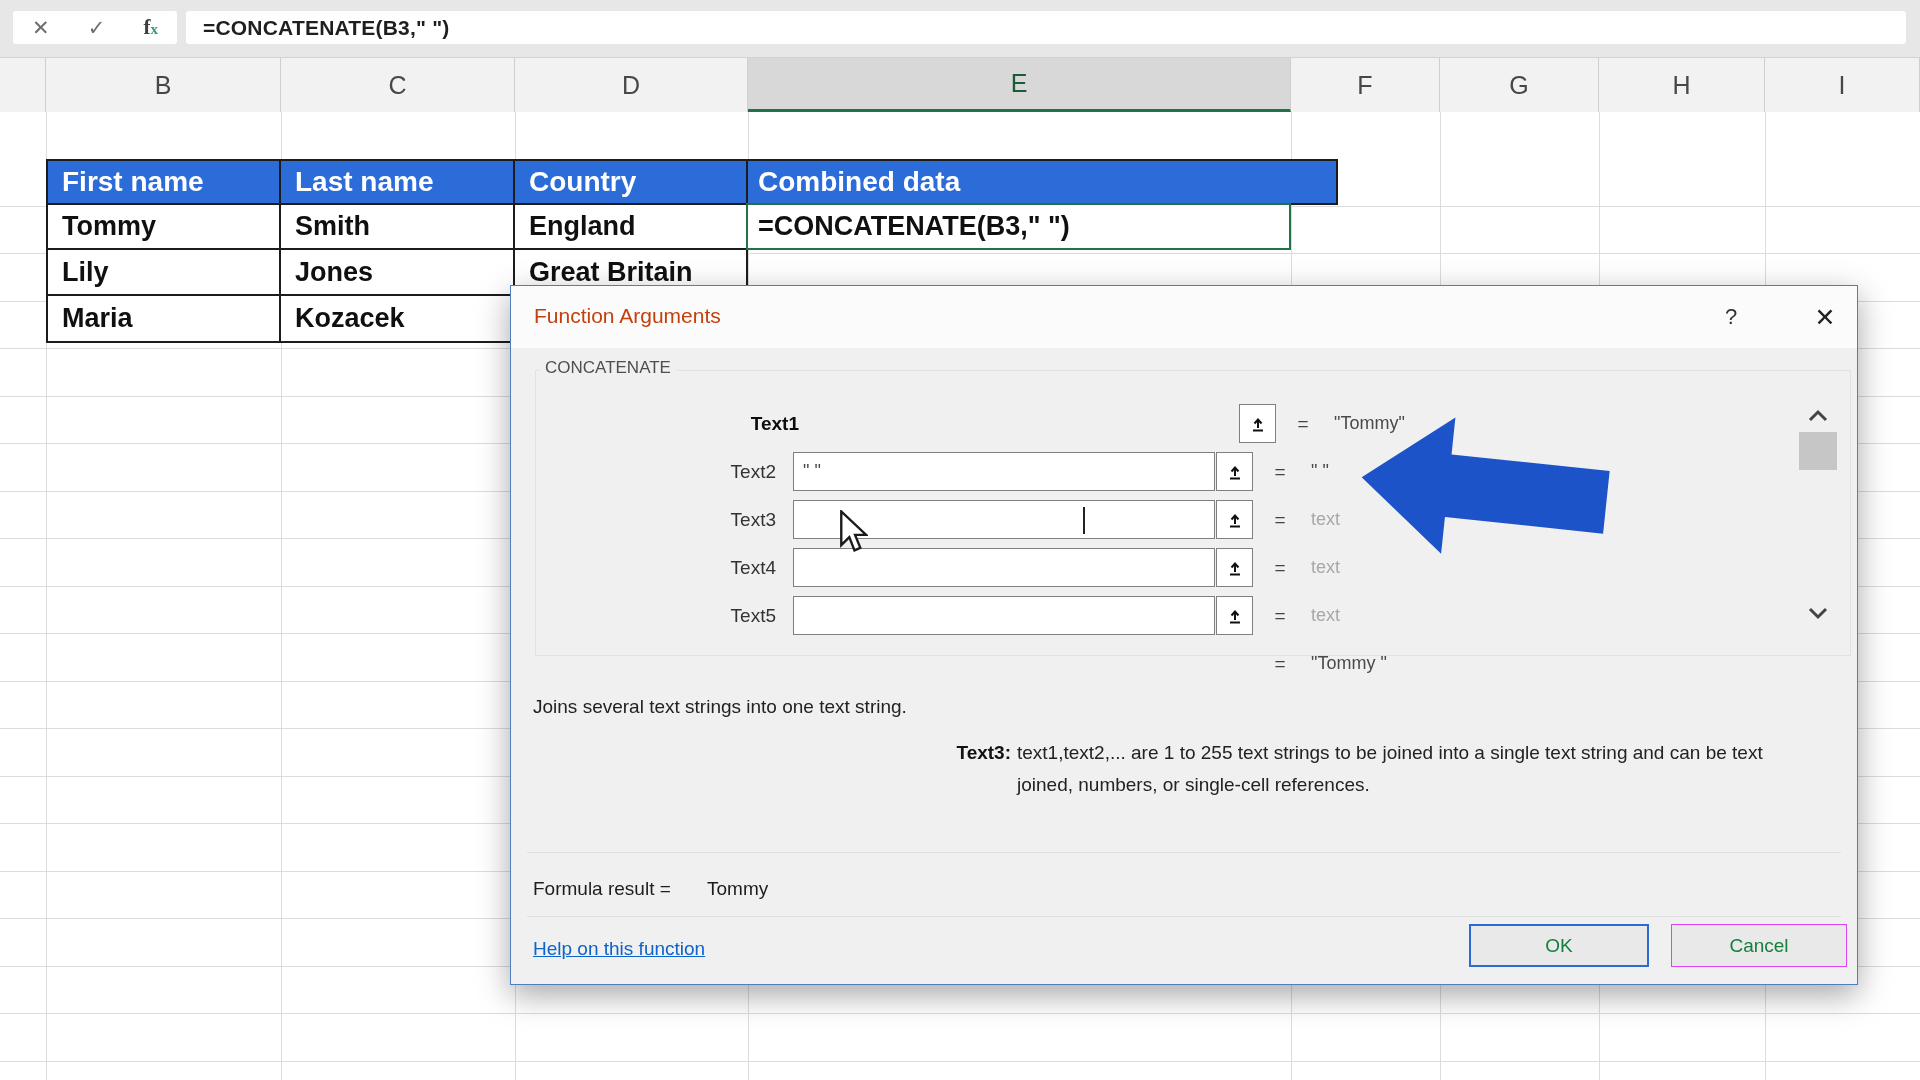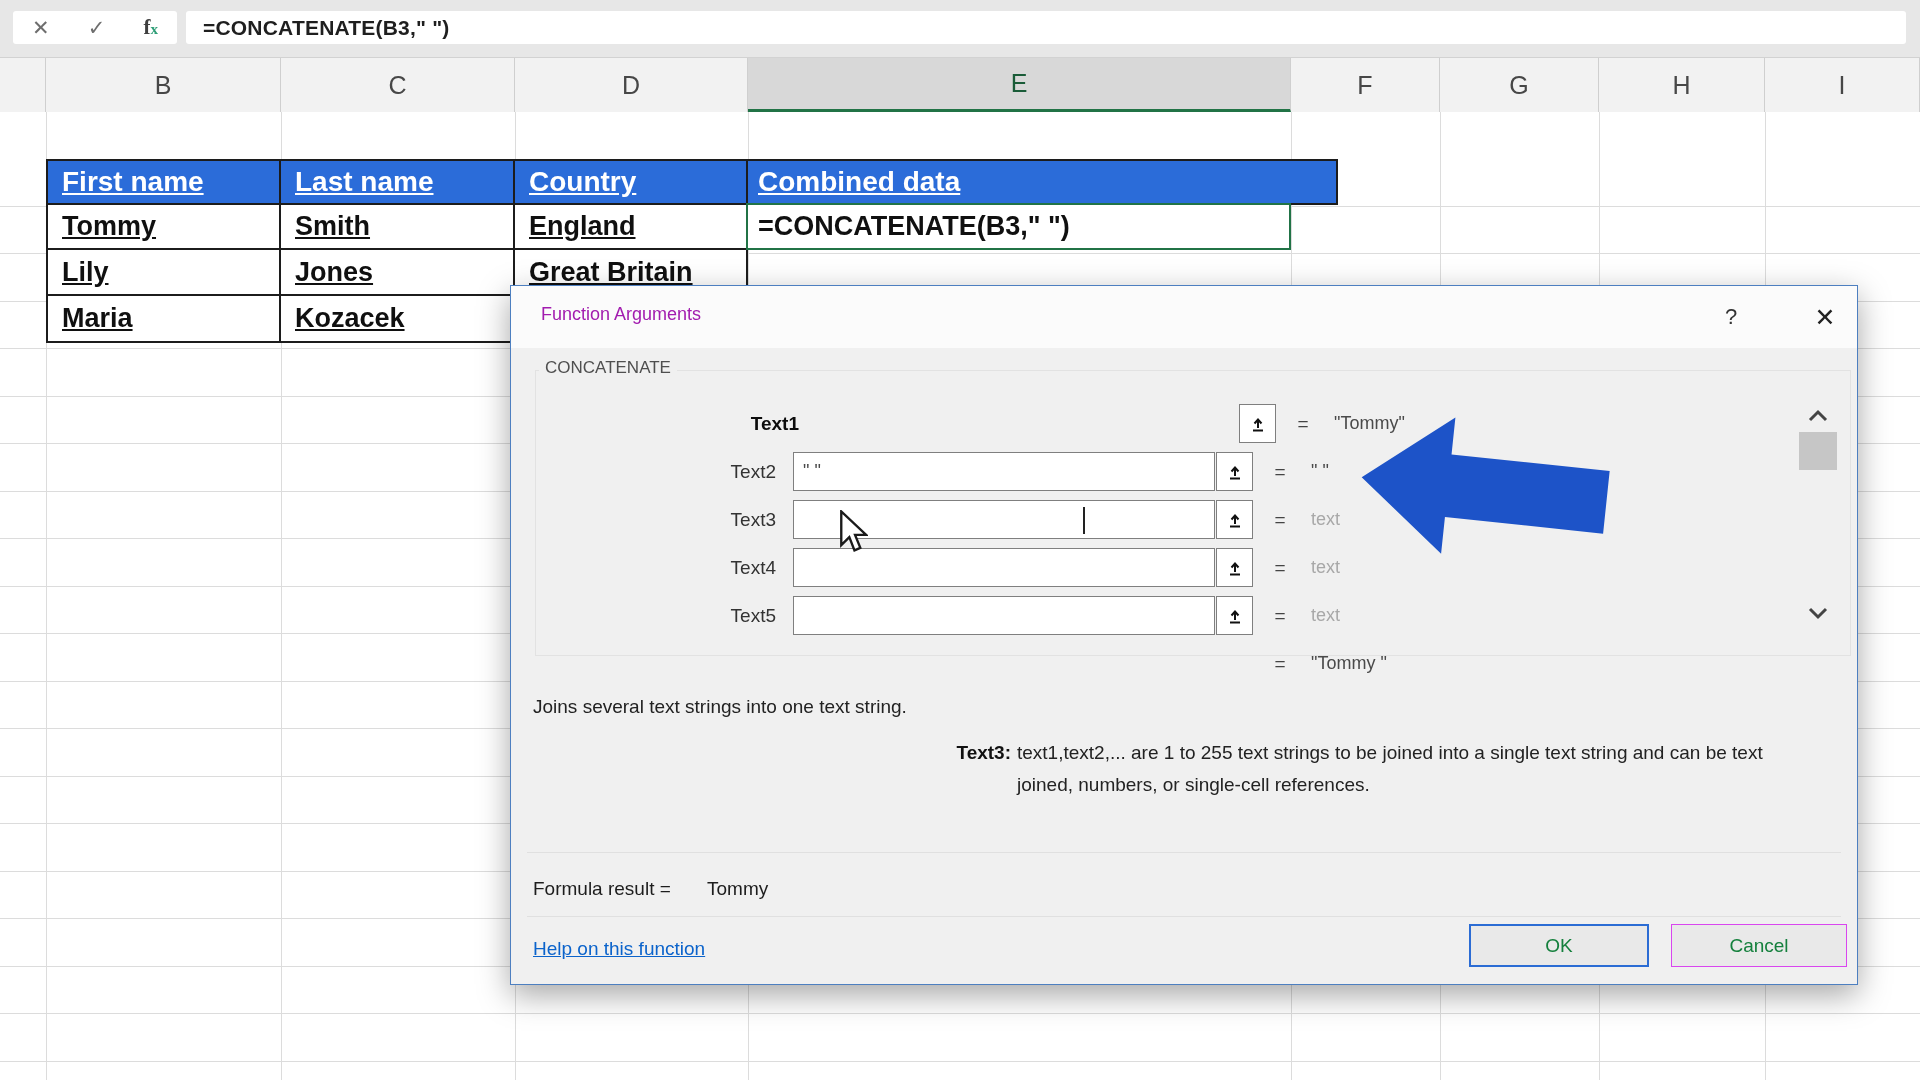--- a/index.html
+++ b/index.html
@@ -32,30 +32,30 @@
   .col-h-col{left:1599px;width:166px;}
   .col-i{left:1765px;width:155px;}
 
   
   .sheet{left:0;top:112px;width:1920px;height:968px;background:#fff;
          background-image:repeating-linear-gradient(to bottom, transparent 0px, transparent 46.5px, #dcdcdc 46.5px, #dcdcdc 47.5px);}
   .vline{position:absolute;top:0;width:1px;height:968px;background:#dcdcdc;}
 
   
   .cell{position:absolute;box-sizing:border-box;border:2px solid #1c1c1c;background:#fff;
-        display:flex;align-items:center;padding-left:14px;font-weight:bold;font-size:27px;color:#101010;text-decoration:underline;}
+        display:flex;align-items:center;padding-left:14px;font-weight:bold;font-size:27px;color:#101010;}
   .cell.head{background:#2b6cd9;color:#ffffff;font-size:28px;}
   .formula-cell{position:absolute;box-sizing:border-box;border:2px solid #217346;background:#fff;
         display:flex;align-items:center;padding-left:10px;font-weight:bold;font-size:27px;color:#101010;z-index:2;}
 
   
   .dialog{left:510px;top:285px;width:1346px;height:698px;background:#f0f0f0;
           border:1px solid #4d7fc0;box-shadow:0 10px 30px rgba(0,0,0,.35);z-index:10;}
   .dlg-titlebar{left:0;top:0;width:1346px;height:62px;background:#fbfbfb;}
-  .dlg-title{left:30px;top:18px;font-size:18px;color:#a21caf;}
+  .dlg-title{left:23px;top:18px;font-size:21px;color:#c2410c;}
   .dlg-help{left:1200px;top:14px;width:40px;height:34px;font-size:22px;color:#333;text-align:center;line-height:34px;}
   .dlg-close{left:1292px;top:12px;width:44px;height:38px;font-size:25px;color:#222;text-align:center;line-height:38px;}
   .group-label{left:28px;top:72px;font-size:17px;color:#4f4f4f;background:#f0f0f0;padding:0 6px;z-index:2;}
   .group-box{left:24px;top:84px;width:1316px;height:286px;border:1px solid #e2e2e2;box-sizing:border-box;}
 
   .arg-row{position:absolute;left:0;width:1346px;height:39px;}
   .r0{top:118px;margin-left:23px;} .r1{top:166px;} .r2{top:214px;} .r3{top:262px;} .r4{top:310px;}
   .arg-label{position:absolute;left:140px;top:0;width:125px;height:39px;display:flex;align-items:center;
              justify-content:flex-end;font-size:19px;color:#333;}
   .arg-label.req{font-weight:bold;color:#0d0d0d;}

